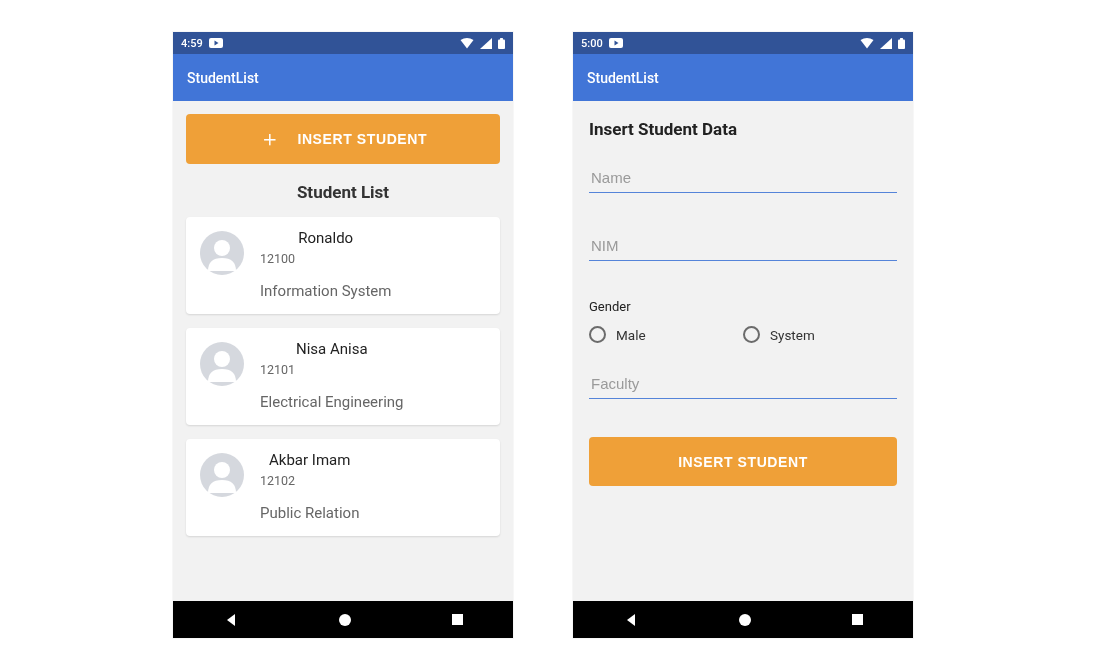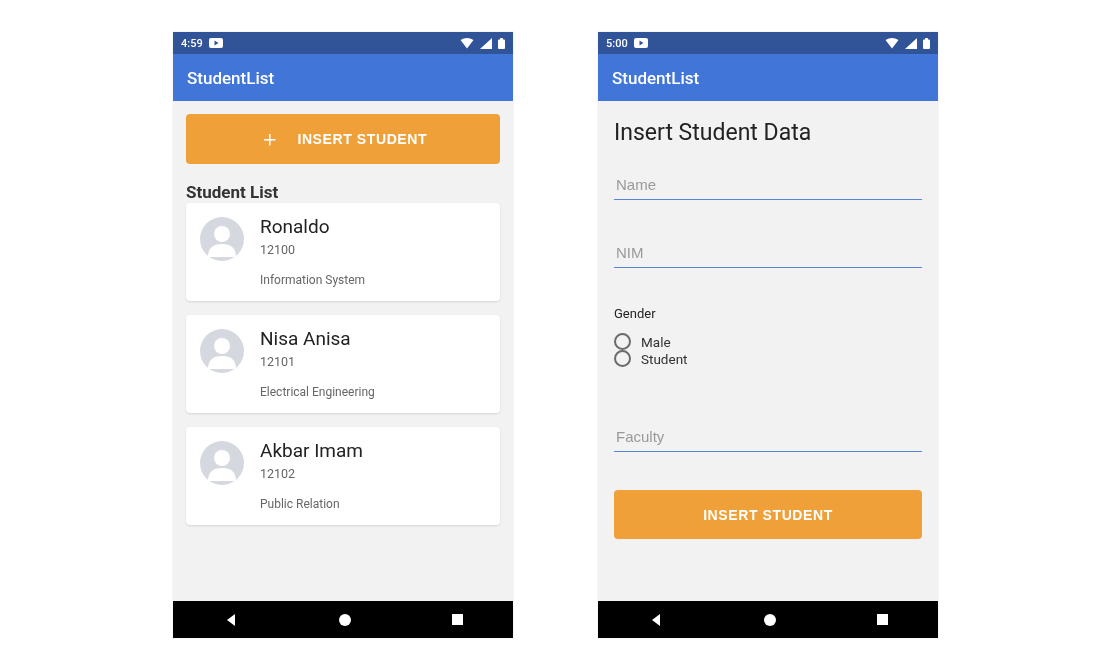--- a/index.html
+++ b/index.html
@@ -10,21 +10,21 @@
       height: 665px;
       position: relative;
     }
     .phone {
       position: absolute;
       width: 340px;
       background: #000000;
       box-shadow: 0 0 0 1px rgba(0,0,0,0.03);
     }
     .phone.left  { left: 173px; top: 32px; }
-    .phone.right { left: 598px; top: 32px; }
+    .phone.right { left: 573px; top: 32px; }
 
     
     .status-bar {
       height: 22px;
       background: #315397;
       color: #fff;
       display: flex;
       align-items: center;
       justify-content: space-between;
       padding: 0 8px;
@@ -35,21 +35,21 @@
     .status-right svg { display: block; }
 
     
     .app-bar {
       height: 47px;
       background: #4175d7;
       color: #fff;
       display: flex;
       align-items: center;
       padding: 0 14px;
-      font-size: 17px;
+      font-size: 14px;
       font-weight: 500;
     }
 
     
     .content {
       background: #f2f2f2;
       padding: 13px 13px 30px 13px;
       height: 500px;
     }
     .content.right { padding: 18px 16px 30px 16px; }
@@ -75,21 +75,22 @@
       font-size: 22px;
       font-weight: 400;
       line-height: 0;
     }
 
     .section-title {
       font-size: 17px;
       font-weight: 700;
       color: #333;
       margin-top: 18px;
-      margin-bottom: 1px;
+      margin-bottom: 15px;
+      text-align: center;
     }
     .hint {
       font-size: 12.5px;
       color: #555;
       margin-bottom: 14px;
     }
 
     .card {
       background: #fff;
       border-radius: 4px;
@@ -97,52 +98,52 @@
       padding: 12px 14px 14px 14px;
       display: flex;
       gap: 16px;
       margin-bottom: 14px;
     }
     .avatar {
       width: 44px; height: 44px;
       flex-shrink: 0;
       margin-top: 2px;
     }
-    .card-body .name { font-size: 19px; color: #222; margin-bottom: 4px; }
+    .card-body .name { font-size: 15px; color: #222; margin-bottom: 4px; text-align: center; }
     .card-body .nim  { font-size: 12.5px; color: #666; margin-bottom: 4px; }
-    .card-body .fac  { font-size: 12px; color: #666; margin-top: 16px; }
+    .card-body .fac  { font-size: 15px; color: #666; margin-top: 16px; }
 
     
     .form-title {
-      font-size: 23px;
-      font-weight: 400;
+      font-size: 17px;
+      font-weight: 700;
       color: #222;
       margin-bottom: 24px;
     }
     .text-input {
       width: 100%;
       border: none;
       border-bottom: 1.5px solid #5584d9;
       background: transparent;
       font-size: 15px;
       color: #333;
       padding: 6px 2px 6px 2px;
       outline: none;
       margin-bottom: 38px;
     }
     .text-input::placeholder { color: #9a9a9a; }
-    .text-input.faculty { margin-bottom: 38px; margin-top: 29px; }
+    .text-input.faculty { margin-bottom: 38px; }
 
     .gender-label {
       font-size: 13px;
       font-weight: 400;
       color: #222;
       margin-bottom: 12px;
     }
-    .radio-row { display: flex; gap: 0; margin-bottom: 26px; flex-direction: column; }
+    .radio-row { display: flex; gap: 0; margin-bottom: 26px; }
     .radio-opt {
       display: flex; align-items: center; gap: 10px;
       width: 50%;
       font-size: 13.5px;
       color: #333;
       cursor: pointer;
     }
     .radio-circle {
       width: 17px; height: 17px;
       border: 2px solid #6b6b6b;
@@ -288,21 +289,21 @@
     <input class="text-input" type="text" placeholder="NIM" style="">
 
     <div class="gender-label">Gender</div>
     <div class="radio-row">
       <div class="radio-opt">
         <span class="radio-circle"></span>
         <span>Male</span>
       </div>
       <div class="radio-opt">
         <span class="radio-circle"></span>
-        <span>Student</span>
+        <span>System</span>
       </div>
     </div>
 
     <input class="text-input faculty" type="text" placeholder="Faculty" style="">
 
     <button class="orange-btn small">
       <span>INSERT STUDENT</span>
     </button>
   </div>
 

